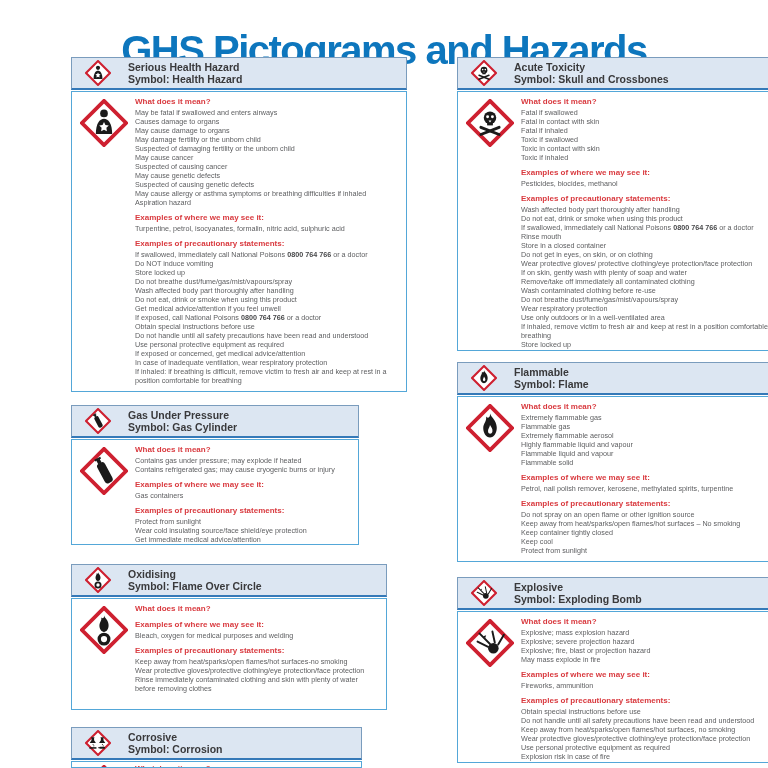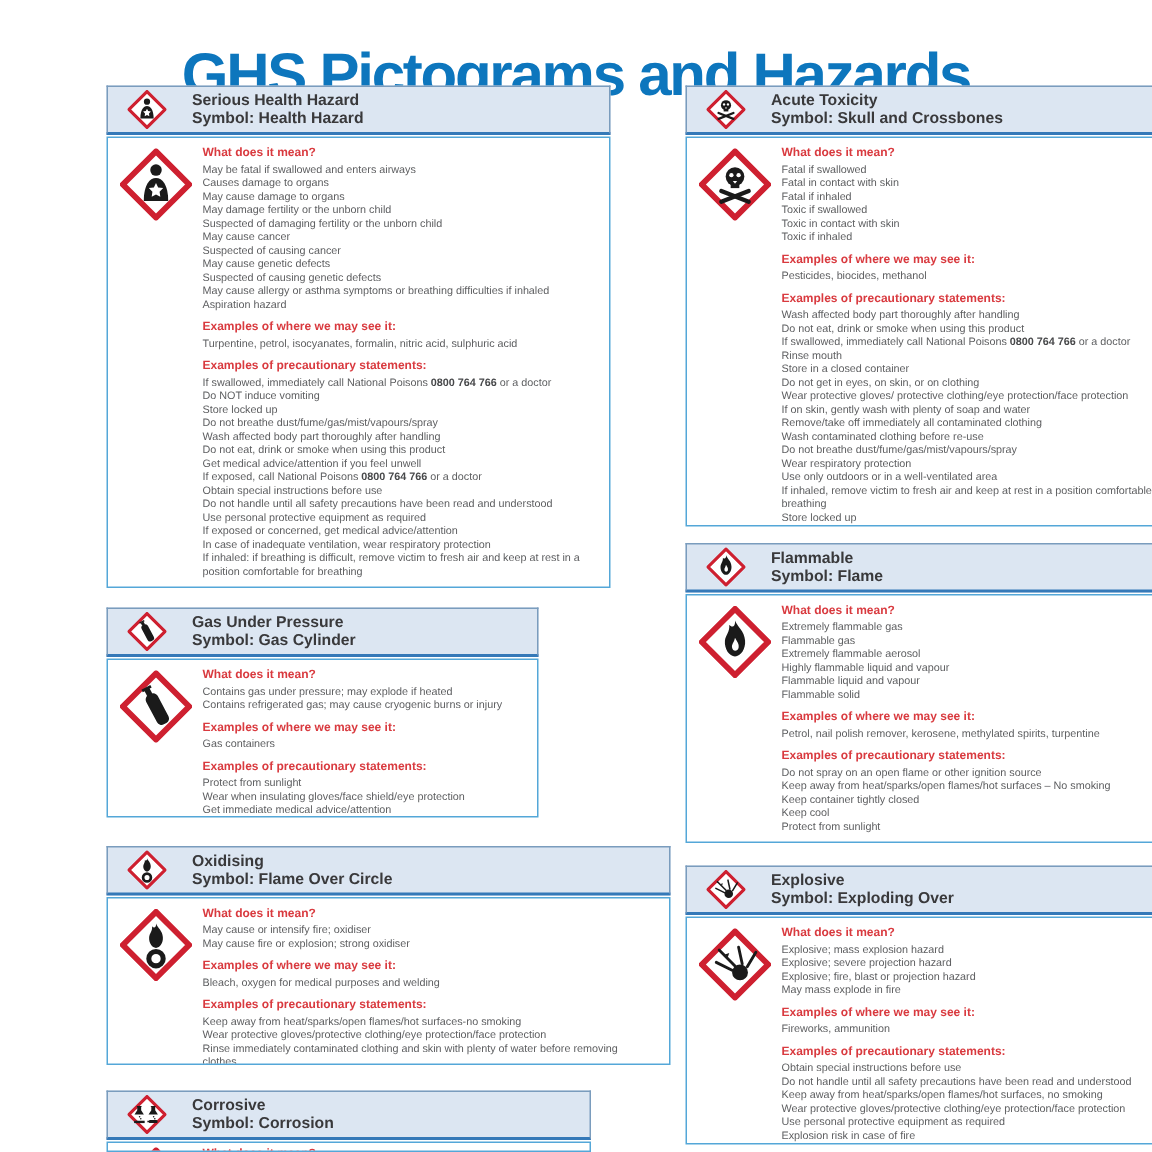--- a/index.html
+++ b/index.html
@@ -140,29 +140,29 @@
           </div>
       </div>
       <div class="sect">
         <div class="sect-h">Examples of where we may see it:</div>
         <div class="line">Gas containers</div>
       </div>
       <div class="sect">
         <div class="sect-h">Examples of precautionary statements:</div>
         <div>
             <div class="line">Protect from sunlight</div>
-            <div class="line">Wear when insulating gloves/face shield/eye protection</div>
+            <div class="line">Wear cold insulating source/face shield/eye protection</div>
             <div class="line">Get immediate medical advice/attention</div>
           </div>
       </div>
     </div>
   </div>
 </section>
 
-<section class="card" style="top:564px;left:27px;width:376px">
+<section class="card" style="top:564px;left:27px;width:316px">
   <div class="card-header">
     <span class="picto sm">
         <svg viewBox="0 0 100 100">
           <path d="M50 4 L96 50 L50 96 L4 50 Z" fill="#fff" stroke="#ce2030" stroke-width="8"></path>
           <g transform="translate(50 37) scale(0.68) translate(-50 -45)">
             <path d="M50 20 C54 30 63 34 64 48 C65 60 58 70 50 70 C42 70 35 60 36 48 C37 40 43 36 42 26 C46 31 51 28 50 20 Z" fill="#1a1a1a"></path>
           </g>
           <circle cx="50" cy="69" r="10" fill="none" stroke="#1a1a1a" stroke-width="7"></circle>
         </svg>
       </span>
@@ -179,42 +179,38 @@
             <g transform="translate(50 37) scale(0.68) translate(-50 -45)">
               <path d="M50 20 C54 30 63 34 64 48 C65 60 58 70 50 70 C42 70 35 60 36 48 C37 40 43 36 42 26 C46 31 51 28 50 20 Z" fill="#1a1a1a"></path>
             </g>
             <circle cx="50" cy="69" r="10" fill="none" stroke="#1a1a1a" stroke-width="7"></circle>
           </svg>
         </span>
     </div>
     <div class="text-col">
       <div class="sect">
         <div class="sect-h">What does it mean?</div>
-        <div>
-            <div class="line">May cause or intensify fire; oxidiser</div>
-            <div class="line">May cause fire or explosion; strong oxidiser</div>
-          </div>
       </div>
       <div class="sect">
         <div class="sect-h">Examples of where we may see it:</div>
         <div class="line">Bleach, oxygen for medical purposes and welding</div>
       </div>
       <div class="sect">
         <div class="sect-h">Examples of precautionary statements:</div>
         <div>
             <div class="line">Keep away from heat/sparks/open flames/hot surfaces-no smoking</div>
             <div class="line">Wear protective gloves/protective clothing/eye protection/face protection</div>
             <div class="line">Rinse immediately contaminated clothing and skin with plenty of water before removing clothes</div>
           </div>
       </div>
     </div>
   </div>
 </section>
 
-<section class="card" style="top:727px;left:27px;width:323px">
+<section class="card" style="top:727px;left:27px;width:291px">
   <div class="card-header">
     <span class="picto sm">
         <svg viewBox="0 0 100 100">
           <path d="M50 4 L96 50 L50 96 L4 50 Z" fill="#fff" stroke="#ce2030" stroke-width="8"></path>
           <path d="M23 28 h14 l-2 3 v8 l7 11 h-24 l7 -11 v-8 z" fill="#1a1a1a"></path>
           <path d="M59 28 h14 l-2 3 v8 l7 11 h-24 l7 -11 v-8 z" fill="#1a1a1a"></path>
           <circle cx="31" cy="56" r="2" fill="#1a1a1a"></circle>
           <circle cx="34" cy="61" r="2" fill="#1a1a1a"></circle>
           <circle cx="67" cy="56" r="2" fill="#1a1a1a"></circle>
           <circle cx="70" cy="61" r="2" fill="#1a1a1a"></circle>
@@ -395,21 +391,21 @@
             <line x1="50" y1="52" x2="28" y2="30"></line>
             <line x1="60" y1="49" x2="55" y2="26"></line>
             <line x1="67" y1="53" x2="79" y2="33"></line>
             <line x1="46" y1="58" x2="24" y2="47"></line>
           </g>
           <path d="M36 36 l6 -2 -2 6 z" fill="#1a1a1a"></path>
         </svg>
       </span>
     <div class="hdr-text">
       <div class="hdr-name">Explosive</div>
-      <div class="hdr-symbol">Symbol: Exploding Over</div>
+      <div class="hdr-symbol">Symbol: Exploding Bomb</div>
     </div>
   </div>
   <div class="card-body" style="height:152px">
     <div class="icon-col">
       <span class="picto lg">
           <svg viewBox="0 0 100 100">
             <path d="M50 4 L96 50 L50 96 L4 50 Z" fill="#fff" stroke="#ce2030" stroke-width="8"></path>
             <circle cx="57" cy="61" r="11" fill="#1a1a1a"></circle>
             <g stroke="#1a1a1a" stroke-width="4" stroke-linecap="round">
               <line x1="50" y1="52" x2="28" y2="30"></line>

